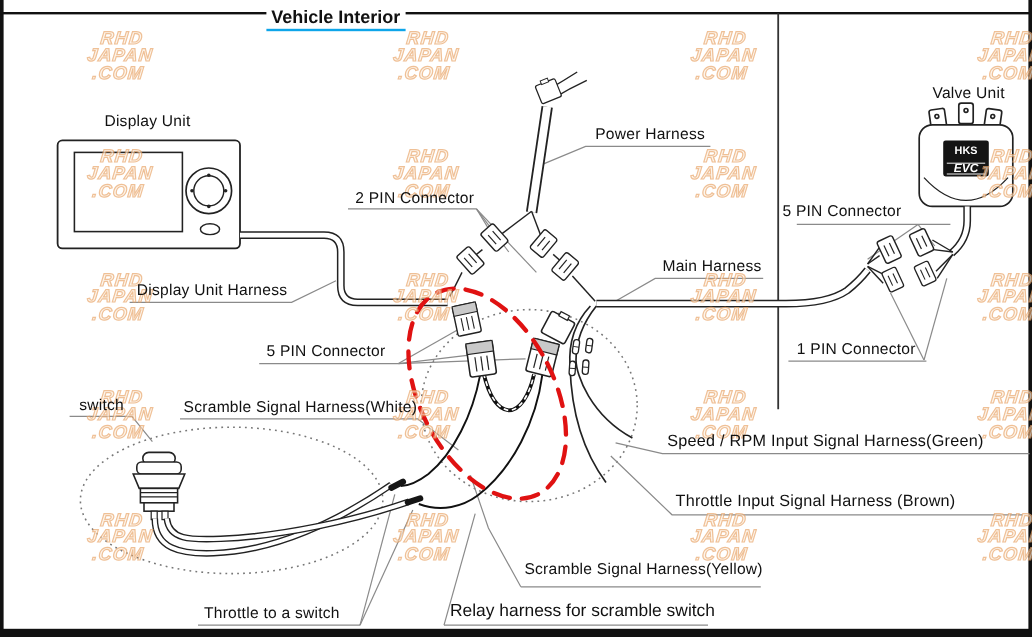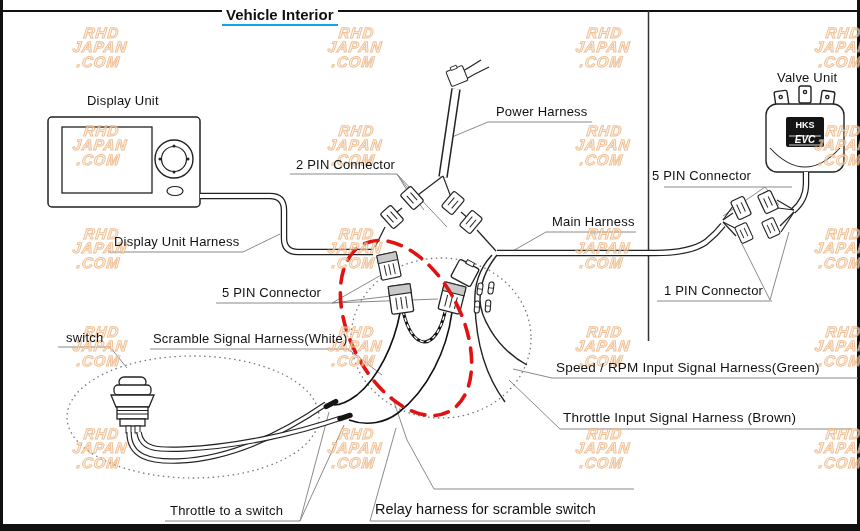--- a/index.html
+++ b/index.html
@@ -233,20 +233,21 @@
   <div class="lbl" style="left:552px;top:214px;">Main Harness</div>
   <div class="lbl" style="left:114px;top:234px;">Display Unit Harness</div>
   <div class="lbl" style="left:652px;top:168px;text-align:right;">5 PIN Connector</div>
   <div class="lbl" style="left:664px;top:283px;">1 PIN Connector</div>
   <div class="lbl" style="left:777px;top:70px;">Valve Unit</div>
   <div class="lbl" style="left:222px;top:285px;">5 PIN Connector</div>
   <div class="lbl" style="left:153px;top:331px;">Scramble Signal Harness(White)</div>
   <div class="lbl" style="left:66px;top:330px;">switch</div>
   <div class="lbl big" style="left:556px;top:360px;">Speed / RPM Input Signal Harness(Green)</div>
   <div class="lbl big" style="left:563px;top:410px;">Throttle Input Signal Harness (Brown)</div>
+  <div class="lbl" style="left:437px;top:466px;">Scramble Signal Harness(Yellow)</div>
   <div class="lbl alt" style="left:375px;top:501px;">Relay harness for scramble switch</div>
   <div class="lbl" style="left:170px;top:503px;">Throttle to a switch</div>
 
 <div class="wm" style="left: 68px; top: 26px; width: 64px;">
       <span>RHD</span>
       <span>JAPAN</span>
       <span>.COM</span>
     </div>
     <div class="wm" style="left: 323px; top: 26px; width: 64px;">
       <span>RHD</span>

